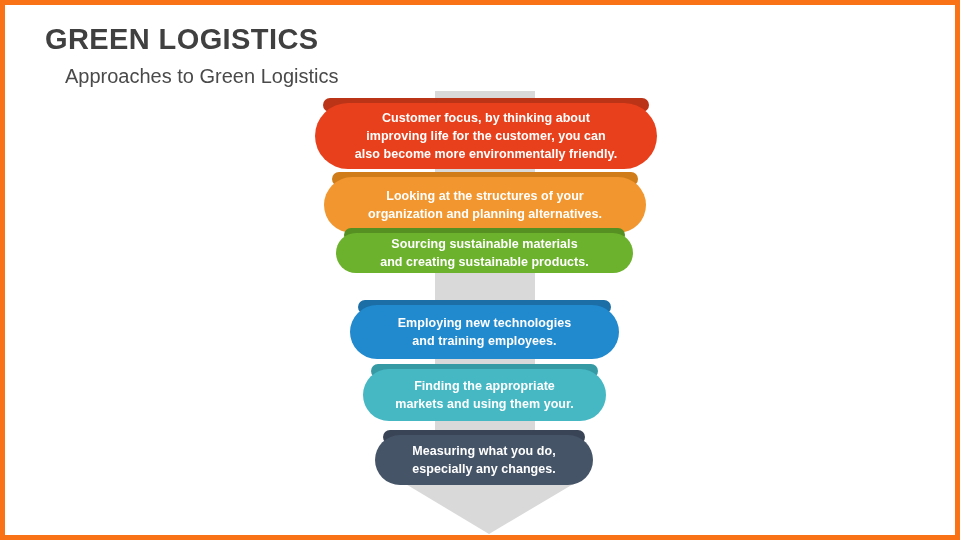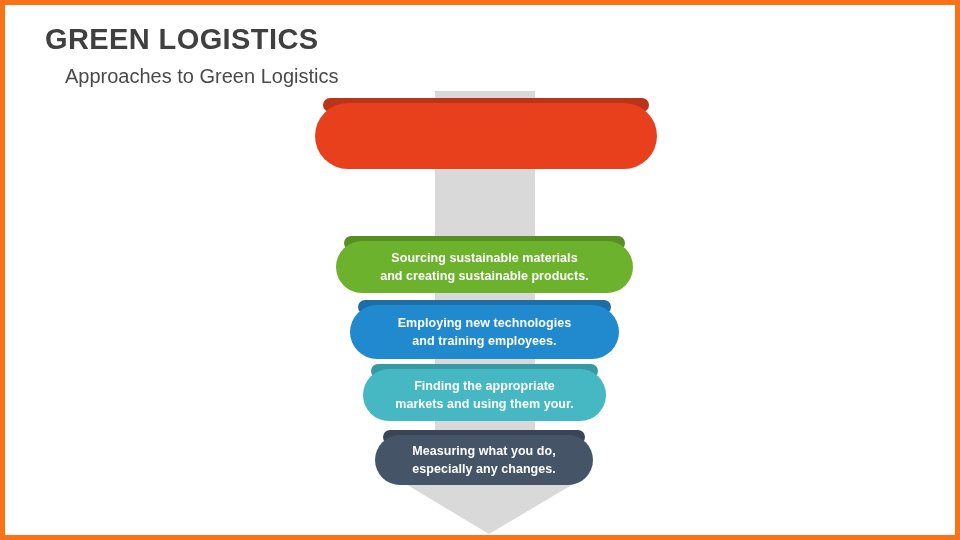--- a/index.html
+++ b/index.html
@@ -105,24 +105,33 @@
 
   <svg id="arrow-layer" viewBox="0 0 960 540" xmlns="http://www.w3.org/2000/svg">
     <polygon id="arrow-shape" points="430,86 530,86 530,478 570,478 484,529 399,478 430,478" fill="#d9d9d9"></polygon>
   </svg>
 
   <div id="funnel">
 
     <div class="seg" style="left:310px; top:98px; width:342px; height:66px;">
       <div class="seg-shadow" style="left:8px; top:-5px; width:326px; height:14px; background:#bb3417; border-radius:999px;"></div>
       <div class="seg-body" style="background:#e8401c;"></div>
+      <span class="seg-text">Customer focus, by thinking about
+improving life for the customer, you can
+also become more environmentally friendly.</span>
     </div>
 
+    <div class="seg" style="left:319px; top:172px; width:322px; height:56px;">
+      <div class="seg-shadow" style="left:8px; top:-5px; width:306px; height:14px; background:#d07c18; border-radius:999px;"></div>
+      <div class="seg-body" style="background:#f2962f;"></div>
+      <span class="seg-text">Looking at the structures of your
+organization and planning alternatives.</span>
+    </div>
 
-    <div class="seg" style="left:331px; top:236px; width:297px; height:52px;">
+    <div class="seg" style="left:331px; top:228px; width:297px; height:40px;">
       <div class="seg-shadow" style="left:8px; top:-5px; width:281px; height:14px; background:#568f22; border-radius:999px;"></div>
       <div class="seg-body" style="background:#6cb22d;"></div>
       <span class="seg-text">Sourcing sustainable materials
 and creating sustainable products.</span>
     </div>
 
     <div class="seg" style="left:345px; top:300px; width:269px; height:54px;">
       <div class="seg-shadow" style="left:8px; top:-5px; width:253px; height:14px; background:#1b6ea6; border-radius:999px;"></div>
       <div class="seg-body" style="background:#2189ce;"></div>
       <span class="seg-text">Employing new technologies

